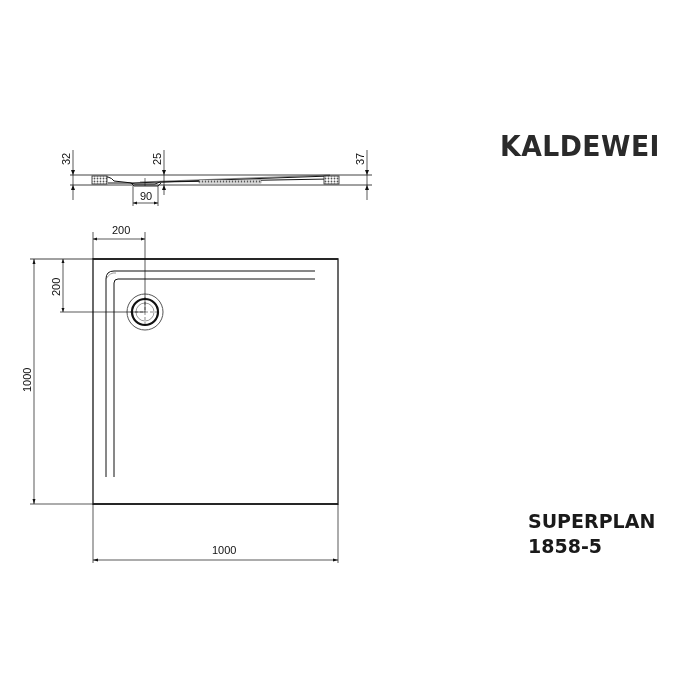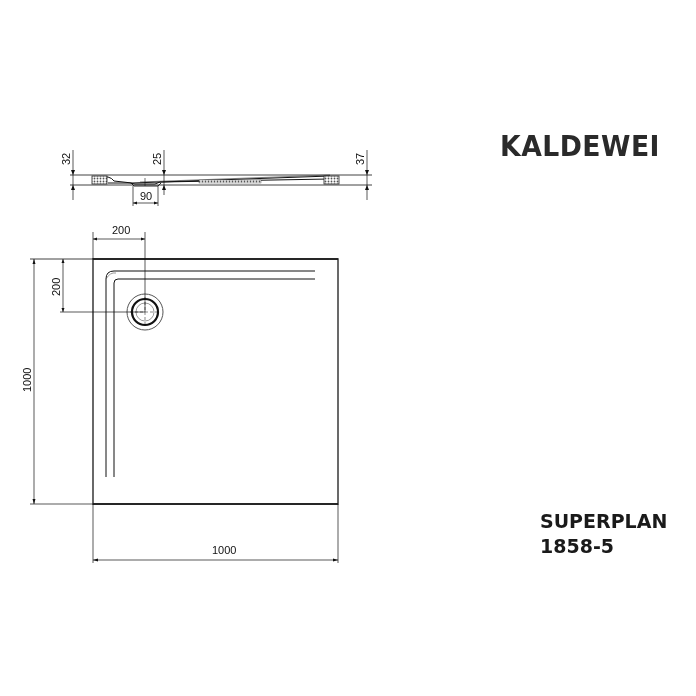--- a/index.html
+++ b/index.html
@@ -1,20 +1,20 @@
 <!DOCTYPE html>
 <html><head>
   <meta charset="utf-8">
   <style>
     html, body { margin: 0; padding: 0; background: #ffffff; }
     body { width: 696px; height: 696px; position: relative; overflow: hidden; font-family: "Liberation Sans", sans-serif; }
     svg { position: absolute; left: 0; top: 0; }
     .dim { font-family: "Liberation Sans", sans-serif; font-size: 11px; fill: #111; }
     .brand { position: absolute; left: 500px; top: 129px; font-family: "DejaVu Sans", sans-serif; font-weight: bold; font-size: 29px; color: #2a2a2a; letter-spacing: 0.5px; transform: scaleX(0.92); transform-origin: left top; }
-    .model { position: absolute; left: 540px; font-family: "DejaVu Sans", sans-serif; font-weight: bold; font-size: 19px; color: #1a1a1a; }
+    .model { position: absolute; left: 528px; font-family: "DejaVu Sans", sans-serif; font-weight: bold; font-size: 19px; color: #1a1a1a; }
     .model-name { top: 510px; }
     .model-code { top: 535px; }
   </style>
 </head>
 <body>
 
 <div class="brand">KALDEWEI</div>
 <div class="model model-name">SUPERPLAN</div>
 <div class="model model-code">1858-5</div>
 

